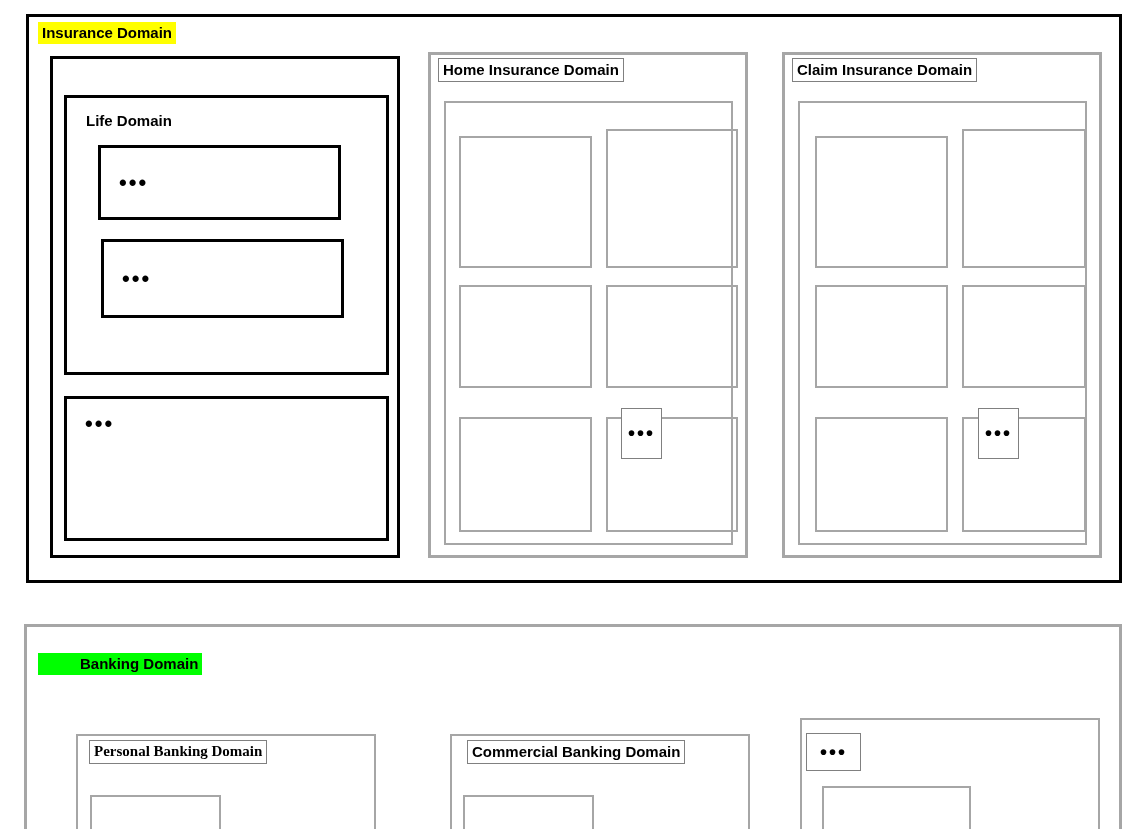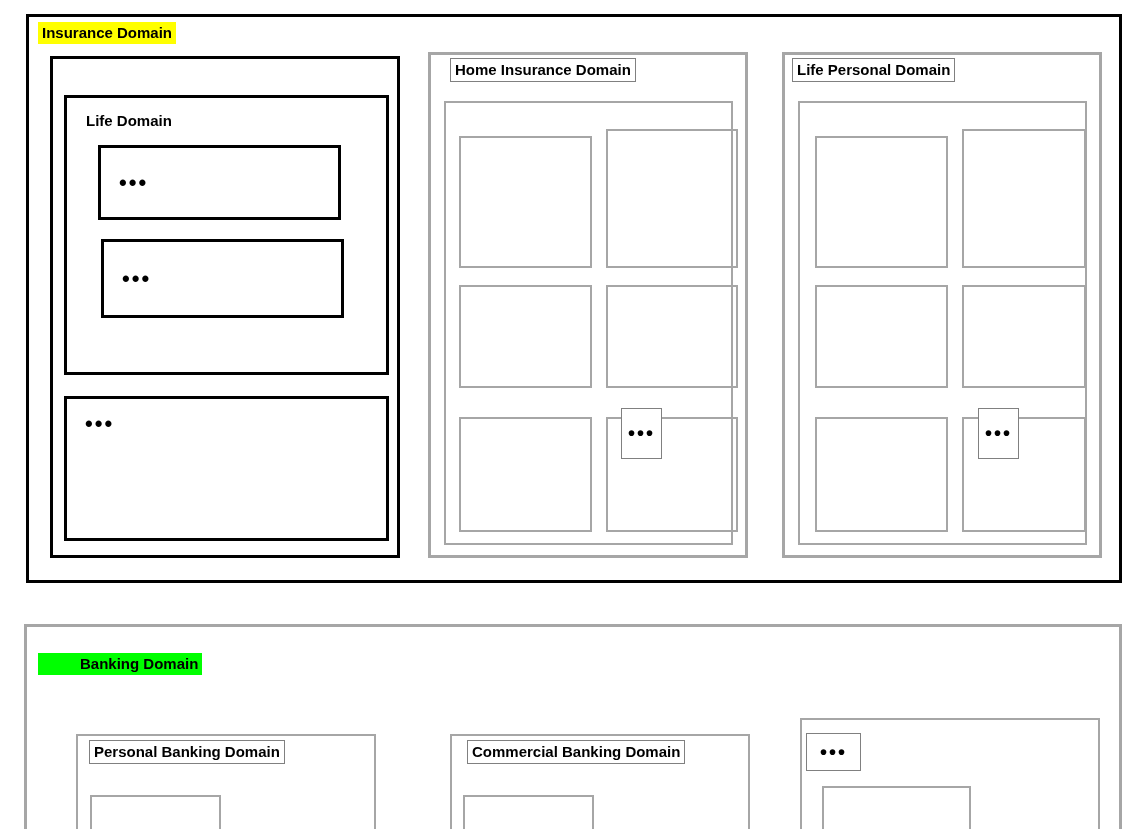--- a/index.html
+++ b/index.html
@@ -114,48 +114,48 @@
 
   <div class="box black-box dots-in-box" style="left:101px; top:239px; width:243px; height:79px;">
     <span class="dots" style="position:static;">•••</span>
   </div>
 
   <div class="box black-box dots-in-box" style="left:64px; top:396px; width:325px; height:145px; align-items:flex-start; padding-top:14px;">
     <span class="dots" style="position:static;">•••</span>
   </div>
 
   <div class="box gray-box" style="left:428px; top:52px; width:320px; height:506px;"></div>
-  <div class="label boxed" style="left:450px; top:58px;">Home Insurance Domain</div>
+  <div class="label boxed" style="left:438px; top:58px;">Home Insurance Domain</div>
   <div class="box gray-box-thin" style="left:444px; top:101px; width:289px; height:444px;"></div>
 
   <div class="box gray-box-thin" style="left:459px; top:136px; width:133px; height:132px;"></div>
   <div class="box gray-box-thin" style="left:606px; top:129px; width:132px; height:139px;"></div>
   <div class="box gray-box-thin" style="left:459px; top:285px; width:133px; height:103px;"></div>
   <div class="box gray-box-thin" style="left:606px; top:285px; width:132px; height:103px;"></div>
   <div class="box gray-box-thin" style="left:459px; top:417px; width:133px; height:115px;"></div>
   <div class="box gray-box-thin" style="left:606px; top:417px; width:132px; height:115px;"></div>
   <div class="dots-small-box" style="left:621px; top:408px; width:41px; height:51px;">•••</div>
 
   <div class="box gray-box" style="left:782px; top:52px; width:320px; height:506px;"></div>
-  <div class="label boxed" style="left:792px; top:58px;">Life Personal Domain</div>
+  <div class="label boxed" style="left:792px; top:58px;">Claim Insurance Domain</div>
   <div class="box gray-box-thin" style="left:798px; top:101px; width:289px; height:444px;"></div>
 
   <div class="box gray-box-thin" style="left:815px; top:136px; width:133px; height:132px;"></div>
   <div class="box gray-box-thin" style="left:962px; top:129px; width:124px; height:139px;"></div>
   <div class="box gray-box-thin" style="left:815px; top:285px; width:133px; height:103px;"></div>
   <div class="box gray-box-thin" style="left:962px; top:285px; width:124px; height:103px;"></div>
   <div class="box gray-box-thin" style="left:815px; top:417px; width:133px; height:115px;"></div>
   <div class="box gray-box-thin" style="left:962px; top:417px; width:124px; height:115px;"></div>
   <div class="dots-small-box" style="left:978px; top:408px; width:41px; height:51px;">•••</div>
 
   <div class="box gray-box" style="left:24px; top:624px; width:1098px; height:230px;"></div>
   <div class="label hl-green" style="left:38px; top:653px;padding-left:42px;">Banking Domain</div>
 
   <div class="box gray-box-thin" style="left:76px; top:734px; width:300px; height:130px;"></div>
-  <div class="label boxed" style="left:89px; top:740px;">Personal Banking Domain</div>
+  <div class="label boxed" style="left:89px; top:740px;font-family:Liberation Serif, serif;">Personal Banking Domain</div>
   <div class="box gray-box-thin" style="left:90px; top:795px; width:131px; height:70px;"></div>
 
   <div class="box gray-box-thin" style="left:450px; top:734px; width:300px; height:130px;"></div>
   <div class="label boxed" style="left:467px; top:740px;">Commercial Banking Domain</div>
   <div class="box gray-box-thin" style="left:463px; top:795px; width:131px; height:70px;"></div>
 
   <div class="box gray-box-thin" style="left:800px; top:718px; width:300px; height:146px;"></div>
   <div class="dots-small-box" style="left:806px; top:733px; width:55px; height:38px;">•••</div>
   <div class="box gray-box-thin" style="left:822px; top:786px; width:149px; height:78px;"></div>
 

